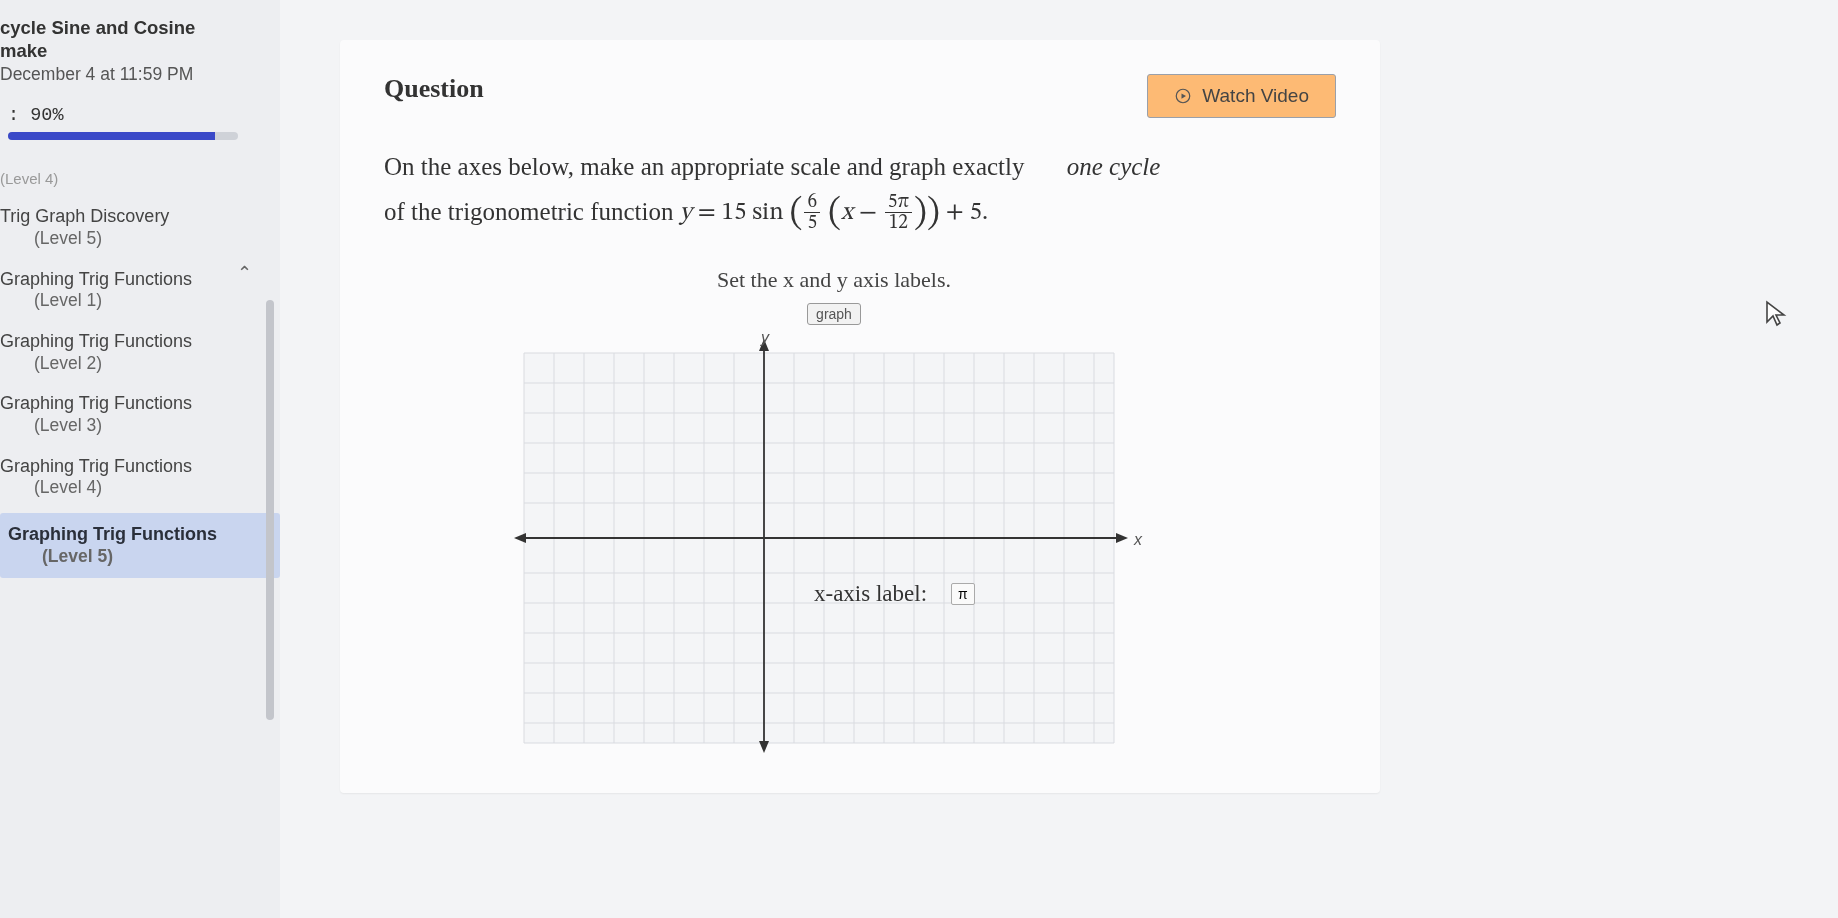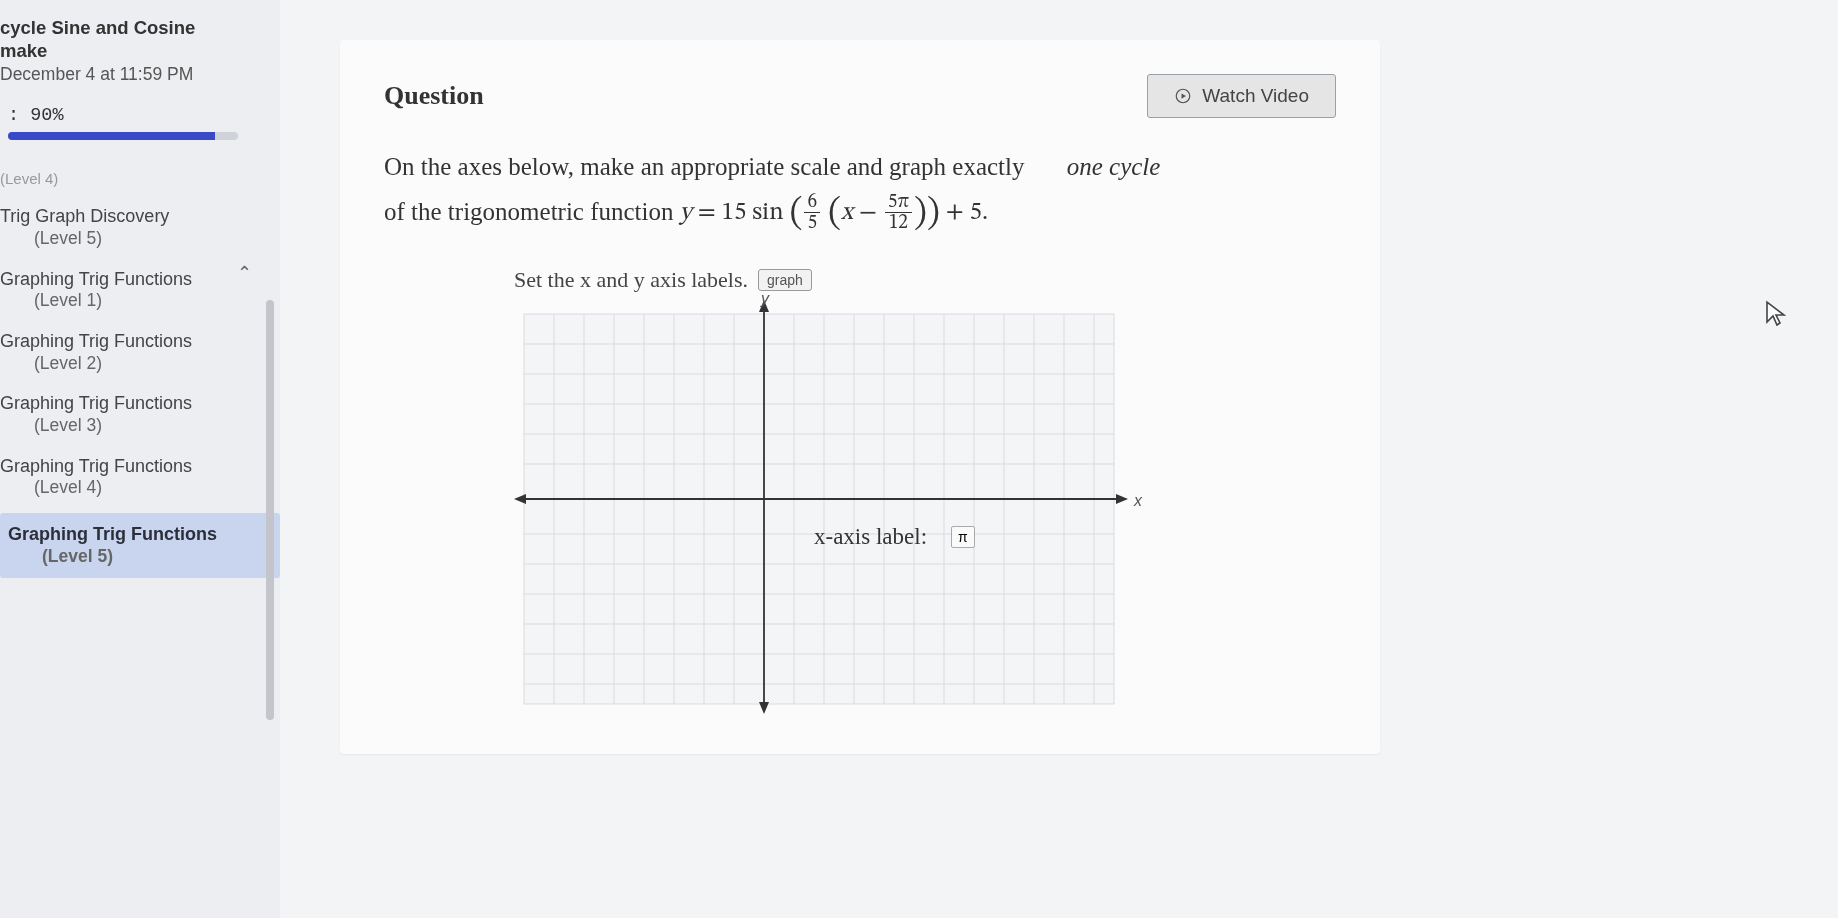--- a/index.html
+++ b/index.html
@@ -101,34 +101,34 @@
   }
   .card {
     background: #fbfbfc;
     border-radius: 4px;
     padding: 34px 44px 40px 44px;
     box-shadow: 0 1px 2px rgba(0,0,0,0.06);
     width: 1040px;
   }
   .q-header {
     display: flex;
-    align-items: center;
+    align-items: flex-start;
     justify-content: space-between;
     margin-bottom: 30px;
   }
   .q-title {
     font-size: 26px;
     font-weight: 700;
     color: #333;
     font-family: Georgia, "Times New Roman", serif;
   }
   .q-buttons { display: flex; gap: 20px; }
   .btn {
     border: 1.5px solid #9aa0aa;
-    background: #e5e5e5;
+    background: #fdba74;
     color: #444;
     padding: 10px 26px;
     font-size: 19px;
     border-radius: 3px;
     cursor: pointer;
     display: flex;
     align-items: center;
     gap: 10px;
   }
   .btn svg { width: 18px; height: 18px; }
@@ -159,24 +159,25 @@
   .frac .den { display:block; padding: 0 3px; }
 
   .graph-area {
     margin-left: 130px;
     width: 640px;
   }
   .instruction {
     font-family: Georgia, serif;
     font-size: 22px;
     color: #444;
-    margin-bottom: 1px;
+    margin-bottom: 8px;
     display: flex;
     align-items: center;
     gap: 10px;
+    flex-direction: column;
   }
   .done-btn {
     border: 1px solid #999;
     background: #f2f2f2;
     font-size: 14px;
     padding: 2px 8px;
     border-radius: 3px;
     cursor: pointer;
     color: #555;
   }
@@ -185,21 +186,21 @@
   .axis-label-y {
     position: absolute; top: -4px; left: 247px;
     font-style: italic; font-size: 16px; color:#555;
   }
   .axis-label-x {
     position: absolute; top: 198px; right: -8px;
     font-style: italic; font-size: 16px; color:#555;
   }
   .x-label-row {
     position: absolute;
-    top: 230px;
+    top: 248px;
     left: 300px;
     display: flex;
     align-items: center;
     gap: 24px;
     font-family: Georgia, serif;
     font-size: 23px;
     color:#333;
   }
   .pi-btn {
     border: 1px solid #aaa;

